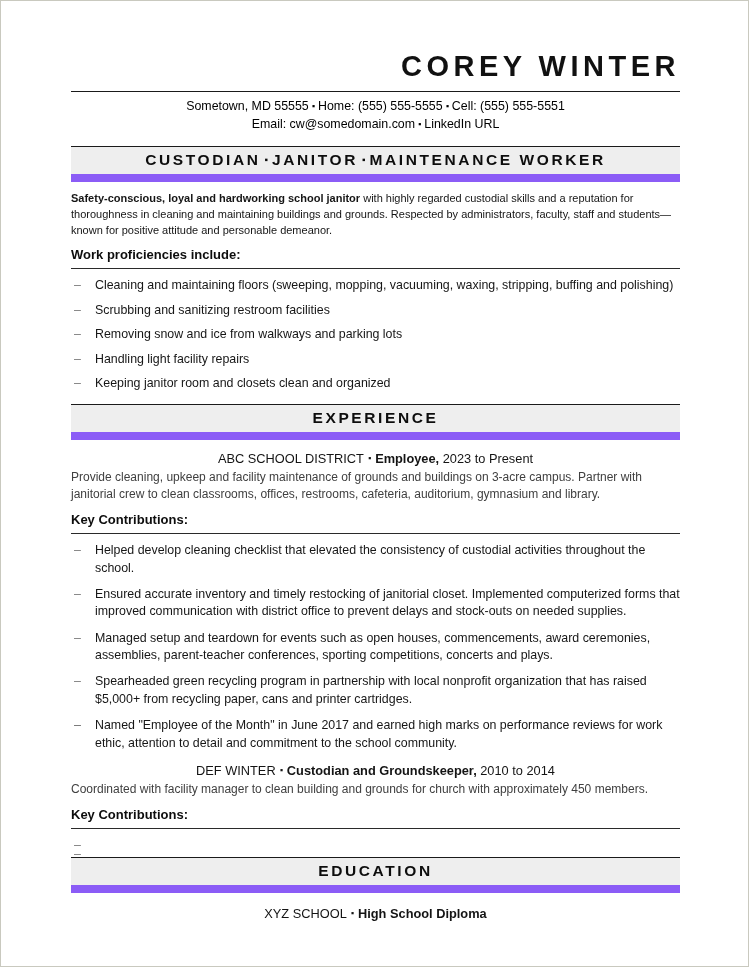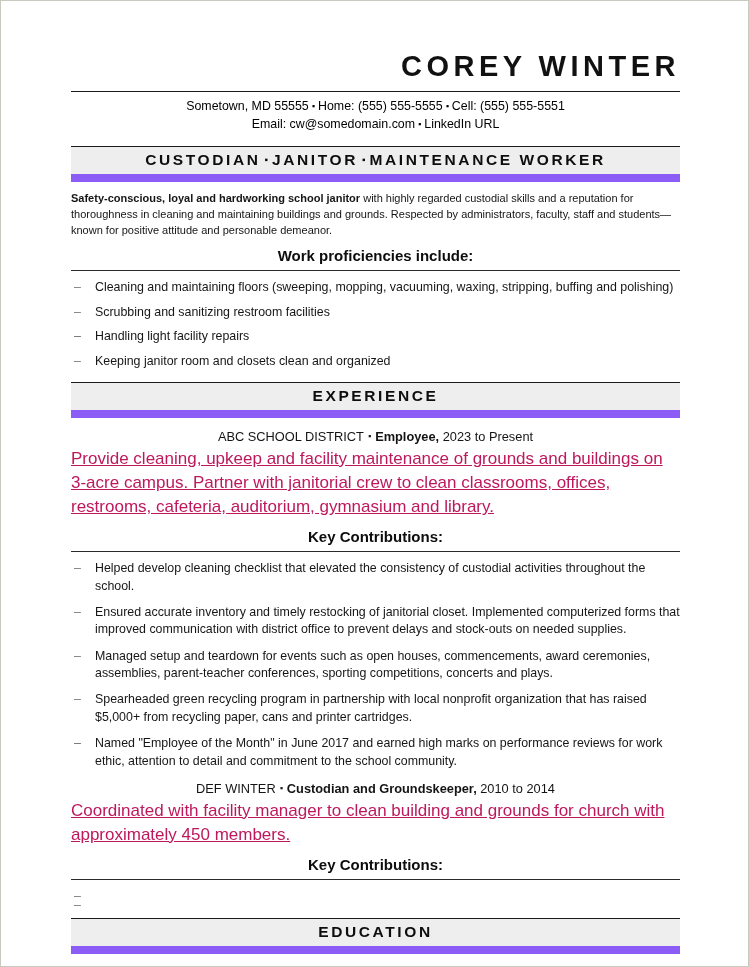--- a/index.html
+++ b/index.html
@@ -71,35 +71,35 @@
     letter-spacing: 2.6px;
     color: #0d0d0d;
     white-space: pre;
   }
   .band-text .sq {
     font-size: 10px;
     vertical-align: 2px;
     padding: 0 4px;
     letter-spacing: 0;
   }
-  .band.education { margin-top: 30px; }
+  .band.education { margin-top: 20px; }
 
   
   .summary {
     font-size: 11px;
     line-height: 1.43;
     color: #151515;
     padding-top: 9px;
     text-align: left;
   }
   .summary b { font-weight: bold; }
 
   .centered-head {
-    text-align: center;
-    font-size: 15px;
+    text-align: left;
+    font-size: 13px;
     font-weight: bold;
     color: #0d0d0d;
     padding-top: 9px;
   }
   .thin-rule {
     border-top: 1.3px solid #2a2a2a;
     margin-top: 6px;
   }
 
   
@@ -132,25 +132,24 @@
     color: #141414;
     padding-top: 11px;
   }
   .job-head .role { font-weight: bold; }
   .job-head .sq {
     font-size: 9px;
     vertical-align: 2px;
     padding: 0 4px;
   }
   .job-desc {
-    font-size: 17px;
+    font-size: 12px;
     line-height: 1.42;
-    color: #be185d;
+    color: #404040;
     padding-top: 3px;
-    text-decoration: underline;
   }
 
   
   .edu-line {
     text-align: center;
     font-size: 12.8px;
     color: #141414;
     padding-top: 13px;
     padding-bottom: 12px;
   }
@@ -184,21 +183,21 @@
     </div>
 
     <div class="summary"><b>Safety-conscious, loyal and hardworking school janitor</b><span> with highly regarded custodial skills and a reputation for thoroughness in cleaning and maintaining buildings and grounds. Respected by administrators, faculty, staff and students—known for positive attitude and personable demeanor.</span></div>
 
     <div class="centered-head">Work proficiencies include:</div>
     <div class="thin-rule"></div>
 
     <ul class="bullets skills">
       <li><span class="dash">–</span><span>Cleaning and maintaining floors (sweeping, mopping, vacuuming, waxing, stripping, buffing and polishing)</span></li>
       <li><span class="dash">–</span><span>Scrubbing and sanitizing restroom facilities</span></li>
-      <li><span class="dash">–</span></li>
+      <li><span class="dash">–</span><span>Removing snow and ice from walkways and parking lots</span></li>
       <li><span class="dash">–</span><span>Handling light facility repairs</span></li>
       <li><span class="dash">–</span><span>Keeping janitor room and closets clean and organized</span></li>
     </ul>
 
     <div class="band">
       <div class="band-text">EXPERIENCE</div>
     </div>
 
     <div class="job-head"><span>ABC SCHOOL DISTRICT</span><span class="sq">▪</span><span class="role">Employee,</span> <span>2023 to Present</span></div>
     <div class="job-desc">Provide cleaning, upkeep and facility maintenance of grounds and buildings on 3-acre campus. Partner with janitorial crew to clean classrooms, offices, restrooms, cafeteria, auditorium, gymnasium and library.</div>

